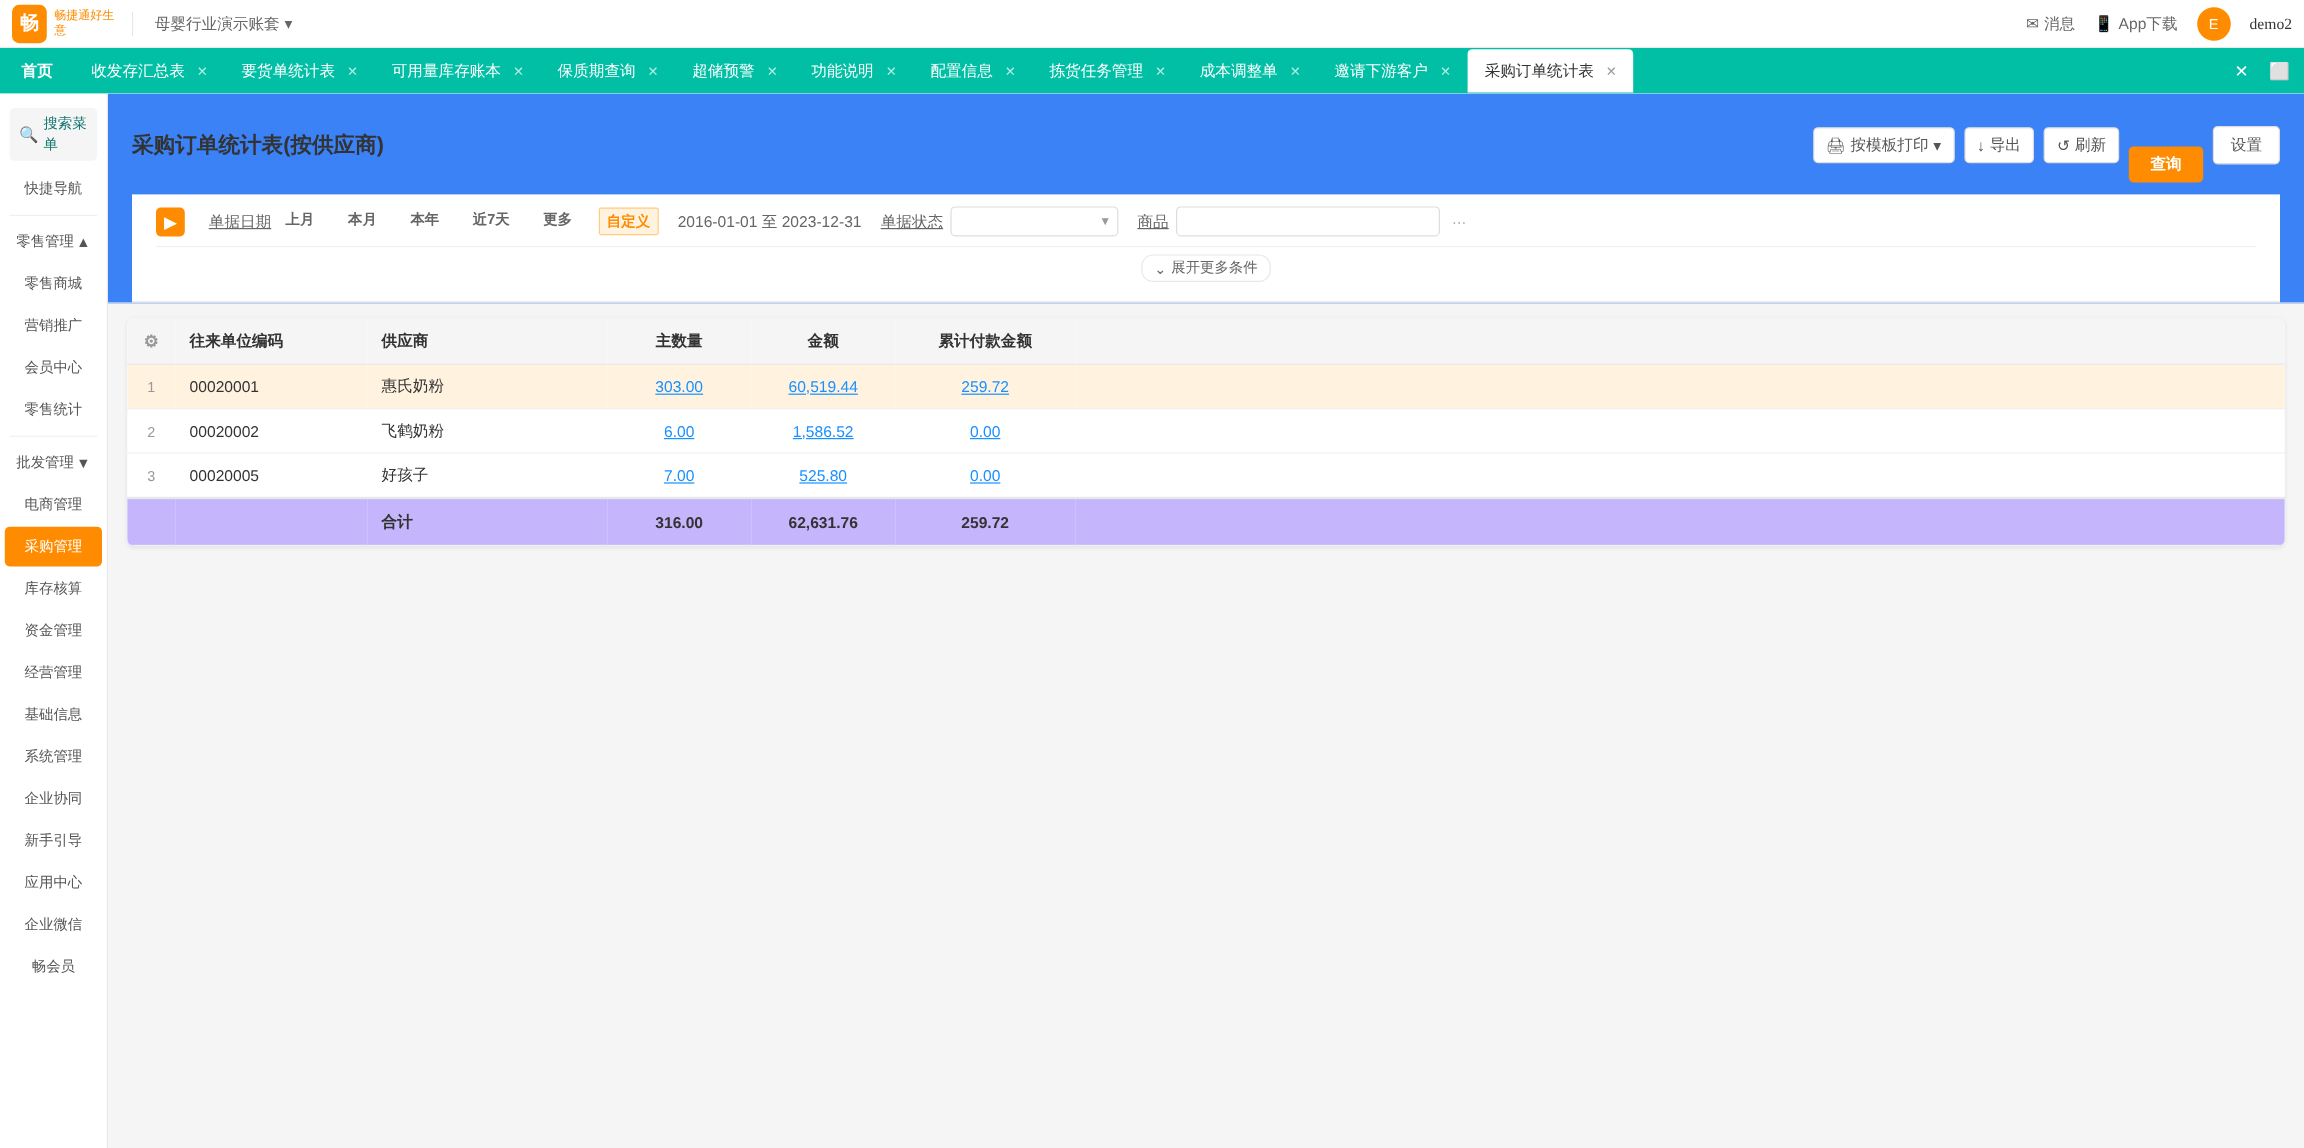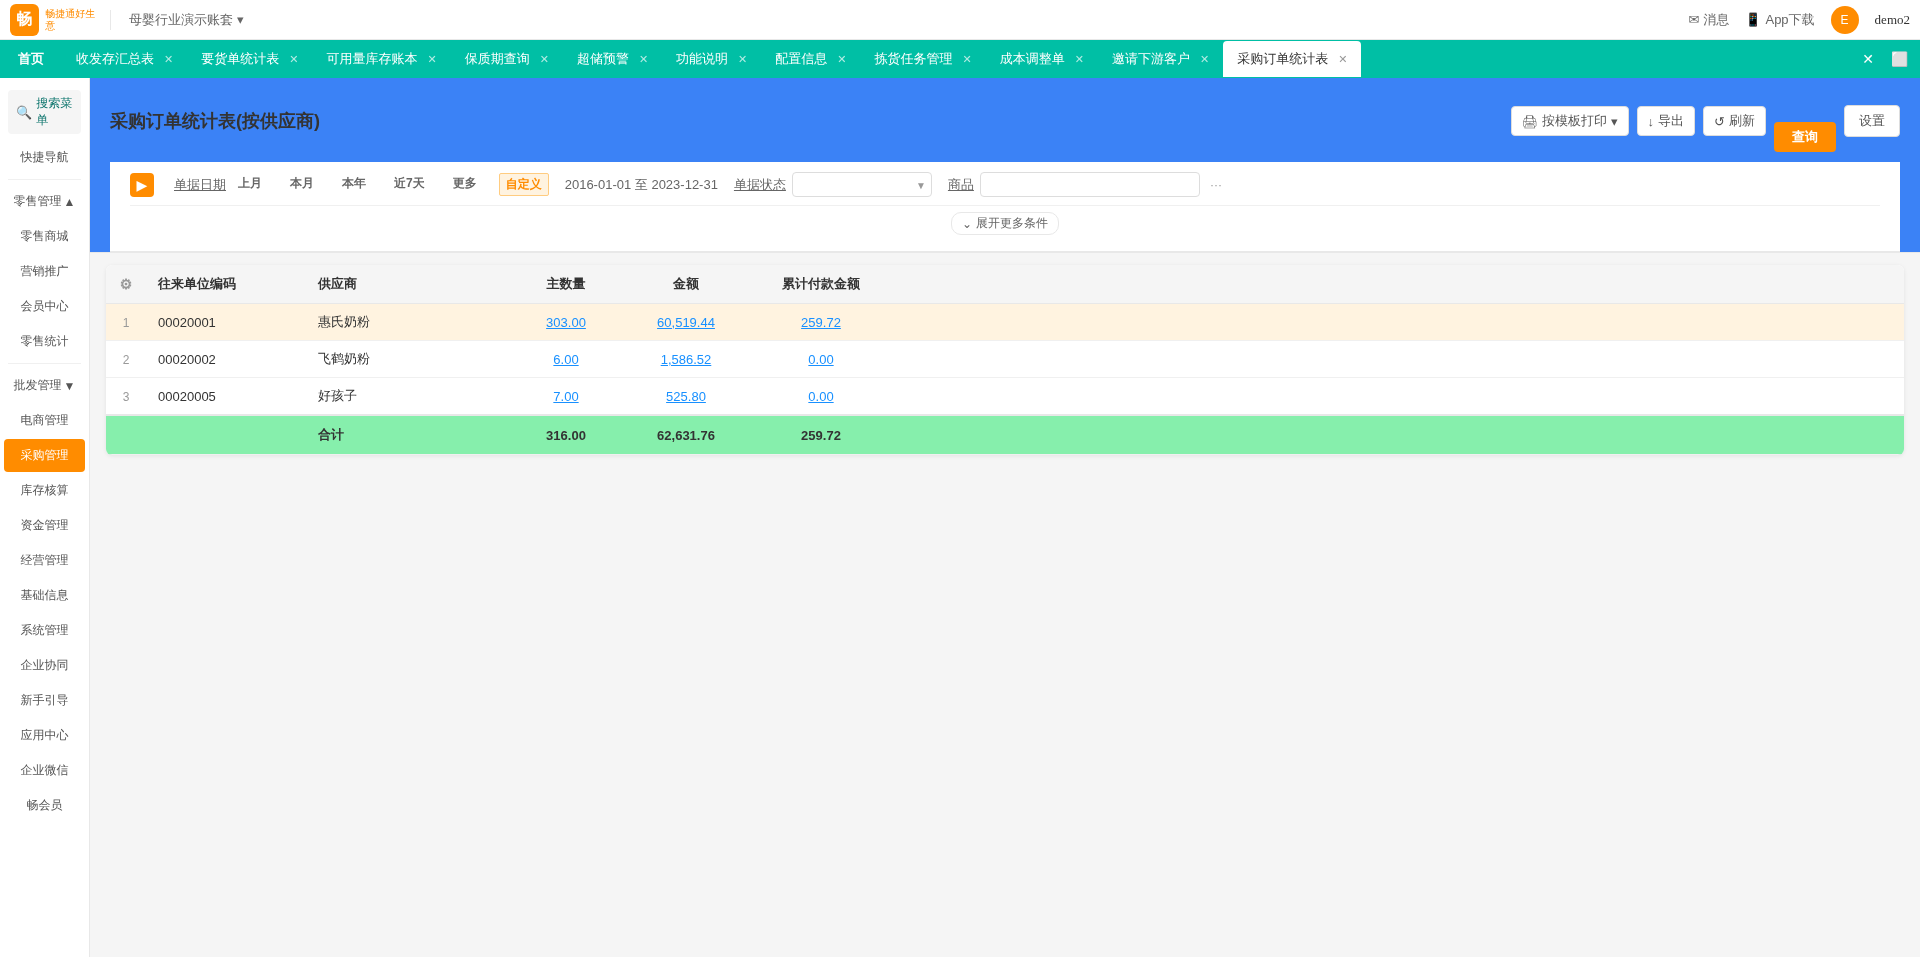--- a/index.html
+++ b/index.html
@@ -74,21 +74,21 @@
     .data-table th { background: #f5f5f5; padding: 10px 12px; text-align: center; font-size: 13px; font-weight: bold; color: #333; border-bottom: 1px solid #e8e8e8; white-space: nowrap; }
     .data-table th.left { text-align: left; }
     .data-table td { padding: 9px 12px; text-align: center; font-size: 13px; color: #333; border-bottom: 1px solid #f0f0f0; }
     .data-table td.left { text-align: left; }
     .data-table tr.highlighted td { background: #fff3e0; }
     .cell-link { color: #1890ff; text-decoration: underline; cursor: pointer; }
     .row-number { color: #999; font-size: 12px; }
     .gear-cell { color: #999; font-size: 14px; cursor: pointer; }
 
     
-    .table-footer { background: #86efac; border-top: 2px solid #e8e8e8; }
+    .table-footer { background: #c4b5fd; border-top: 2px solid #e8e8e8; }
     .table-footer td { padding: 10px 12px; font-size: 13px; font-weight: bold; color: #333; text-align: center; }
   </style>
 </head>
 <body>
 
 <div class="top-bar">
   <div class="logo-area">
     <div class="logo-icon">畅</div>
     <div class="logo-text">畅捷通好生意</div>
   </div>

